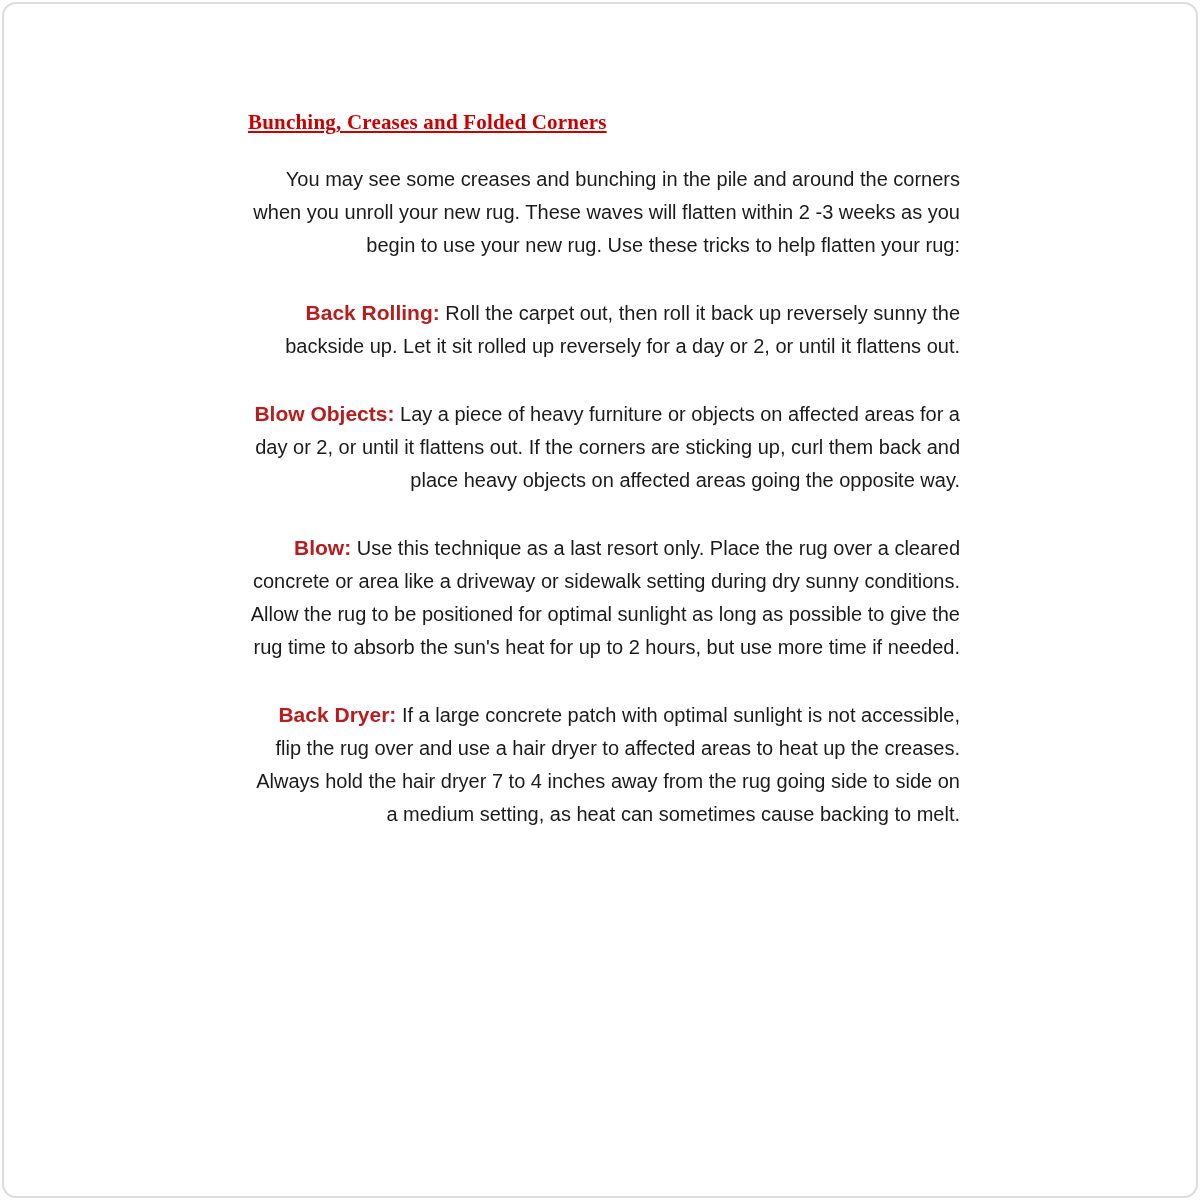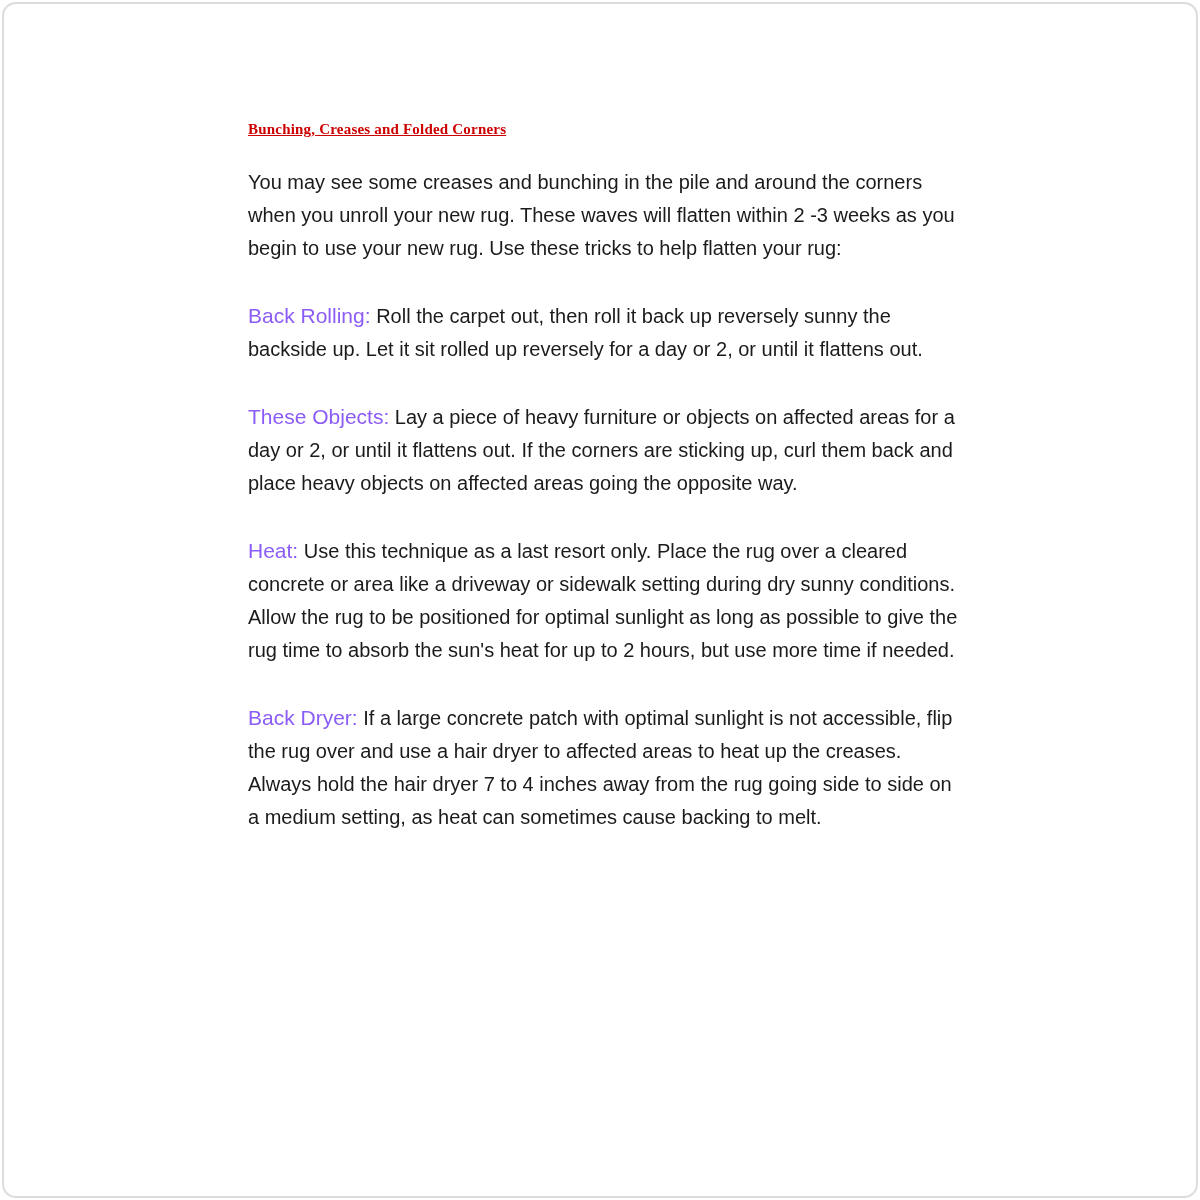--- a/index.html
+++ b/index.html
@@ -24,53 +24,54 @@
   }
   .doc {
     position: absolute;
     top: 110px;
     left: 248px;
     width: 712px;
   }
   .doc-heading {
     font-family: "Liberation Serif", serif;
     font-weight: bold;
-    font-size: 15px;
+    font-size: 21px;
     color: #cc0000;
     text-decoration: underline;
-    margin: 11px 0 28px 0;
+    margin: 0 0 28px 0;
     letter-spacing: 0.2px;
   }
   .para {
     font-size: 20px;
     line-height: 33px;
     margin: 0 0 34px 0;
     color: #1b1b1b;
+    text-align: right;
   }
   .para .lead {
-    font-weight: normal;
+    font-weight: bold;
     font-size: 21px;
-    color: #8b5cf6;
+    color: #b91c1c;
   }
   .section {
     margin: 0 0 34px 0;
   }
 </style>
 </head>
 <body>
 
 <div class="page-frame"></div>
 
 <div class="doc">
 
   <h1 class="doc-heading">Bunching, Creases and Folded Corners</h1>
 
   <p class="para">You may see some creases and bunching in the pile and around the corners when you unroll your new rug. These waves will flatten within 2 -3 weeks as you begin to use your new rug. Use these tricks to help flatten your rug:</p>
 
   <p class="para section"><span class="lead">Back Rolling:</span> <span>Roll the carpet out, then roll it back up reversely sunny the backside up. Let it sit rolled up reversely for a day or 2, or until it flattens out.</span></p>
 
-  <p class="para section"><span class="lead">These Objects:</span> <span>Lay a piece of heavy furniture or objects on affected areas for a day or 2, or until it flattens out. If the corners are sticking up, curl them back and place heavy objects on affected areas going the opposite way.</span></p>
+  <p class="para section"><span class="lead">Blow Objects:</span> <span>Lay a piece of heavy furniture or objects on affected areas for a day or 2, or until it flattens out. If the corners are sticking up, curl them back and place heavy objects on affected areas going the opposite way.</span></p>
 
-  <p class="para section"><span class="lead">Heat:</span> <span>Use this technique as a last resort only. Place the rug over a cleared concrete or area like a driveway or sidewalk setting during dry sunny conditions. Allow the rug to be positioned for optimal sunlight as long as possible to give the rug time to absorb the sun's heat for up to 2 hours, but use more time if needed.</span></p>
+  <p class="para section"><span class="lead">Blow:</span> <span>Use this technique as a last resort only. Place the rug over a cleared concrete or area like a driveway or sidewalk setting during dry sunny conditions. Allow the rug to be positioned for optimal sunlight as long as possible to give the rug time to absorb the sun's heat for up to 2 hours, but use more time if needed.</span></p>
 
   <p class="para section"><span class="lead">Back Dryer:</span> <span>If a large concrete patch with optimal sunlight is not accessible, flip the rug over and use a hair dryer to affected areas to heat up the creases. Always hold the hair dryer 7 to 4 inches away from the rug going side to side on a medium setting, as heat can sometimes cause backing to melt.</span></p>
 
 </div>
 
 </body></html>

